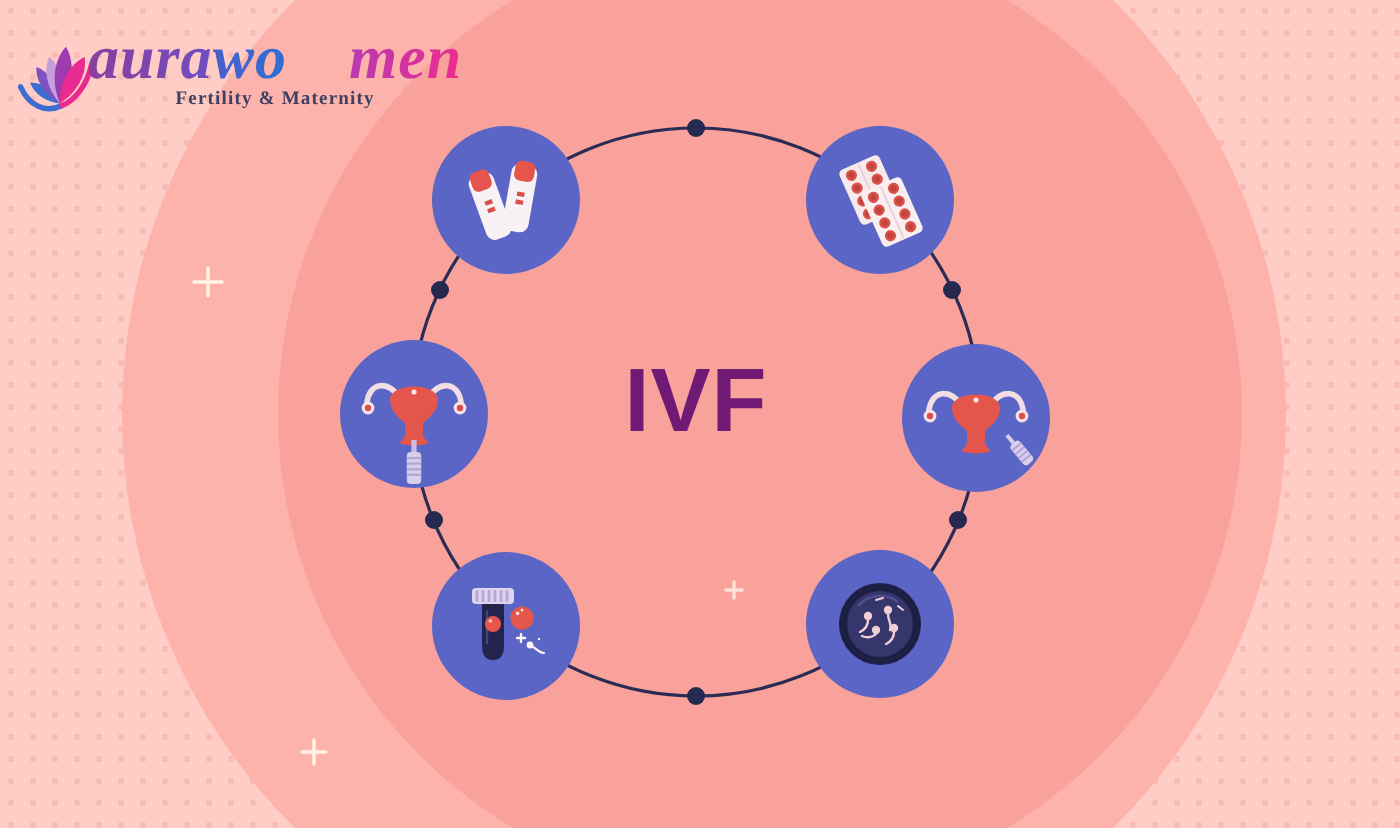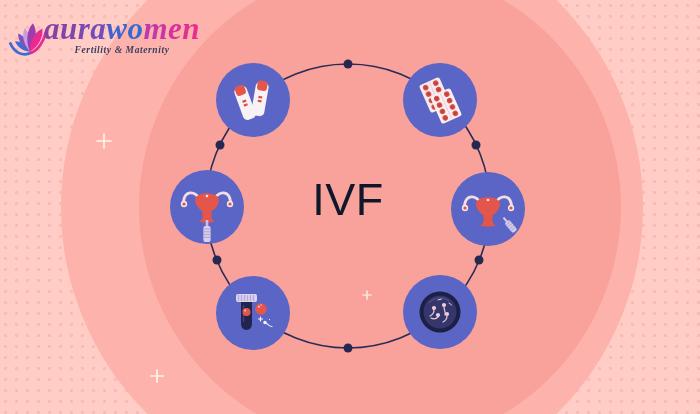--- a/index.html
+++ b/index.html
@@ -12,41 +12,41 @@
     position:absolute;inset:0;background-color:#ffccc6;
     background-image:radial-gradient(circle,#f8bcb6 1.5px, rgba(255,255,255,0) 1.7px);
     background-size:11px 11px;
   }
   .bg-circle{position:absolute;border-radius:50%;}
   .bg-circle.mid{left:61px;top:-84px;width:582px;height:582px;background:#fdb3ac;}
   .bg-circle.dark{left:139px;top:-34px;width:482px;height:482px;background:#f9a29b;}
   .diagram-svg{position:absolute;left:0;top:0;width:700px;height:414px;}
   .center-title{
     position:absolute;left:348px;top:200px;transform:translate(-50%,-50%);
-    color:#0f172a;font-size:45px;line-height:1.09;text-align:center;
-    font-weight:400;letter-spacing:0.5px;white-space:nowrap;
+    color:#701a75;font-size:45px;line-height:1.09;text-align:center;
+    font-weight:700;letter-spacing:0.5px;white-space:nowrap;
   }
   .logo{
     position:absolute;left:6px;top:4px;display:flex;align-items:flex-start;
   }
   .logo-flower{width:48px;height:56px;flex:0 0 auto;}
   .logo-textcol{margin-left:-10px;margin-top:9px;display:flex;flex-direction:column;align-items:center;}
   .wordmark{
     font-family:"Liberation Serif", serif;font-style:italic;font-weight:600;
     font-size:31px;line-height:1;letter-spacing:0.5px;white-space:nowrap;
   }
   .wordmark span{
     -webkit-background-clip:text;background-clip:text;
     -webkit-text-fill-color:transparent;
   }
   .brand-aura{color:#7c3da6;background-image:linear-gradient(90deg,#8a3e9f,#6f4fc0);}
   .brand-wo{color:#2f6acc;background-image:linear-gradient(90deg,#4a5ecb,#2d6fd3);text-decoration:underline;}
-  .brand-men{color:#e0318f;background-image:linear-gradient(90deg,#b93ab0,#ec2c8e);}
+  .brand-men{color:#e0318f;background-image:linear-gradient(90deg,#b93ab0,#ec2c8e);margin-left:31px;}
   .tagline{
-    font-family:"Liberation Serif", serif;font-style:italic;font-weight:700;
+    font-family:"Liberation Serif", serif;font-weight:700;
     font-size:9.5px;color:#3d4060;letter-spacing:0.6px;margin-top:1px;
   }
 </style>
 </head>
 <body>
 
 <div class="bg-base"></div>
 <div class="bg-circle mid"></div>
 <div class="bg-circle dark"></div>
 

